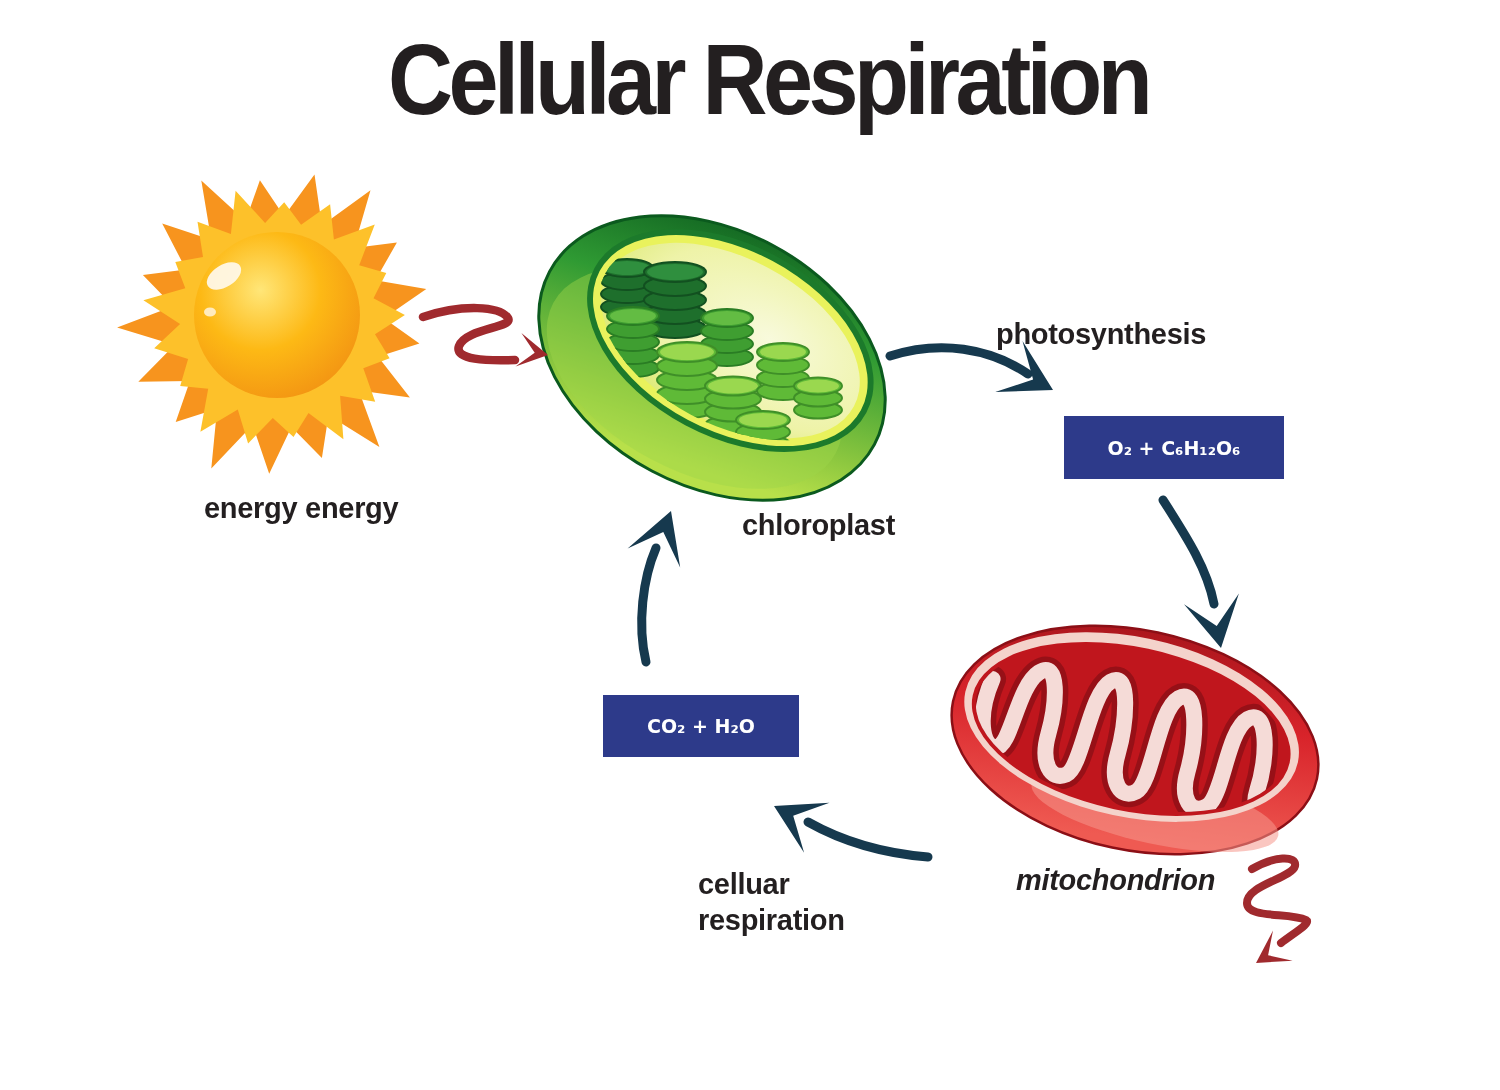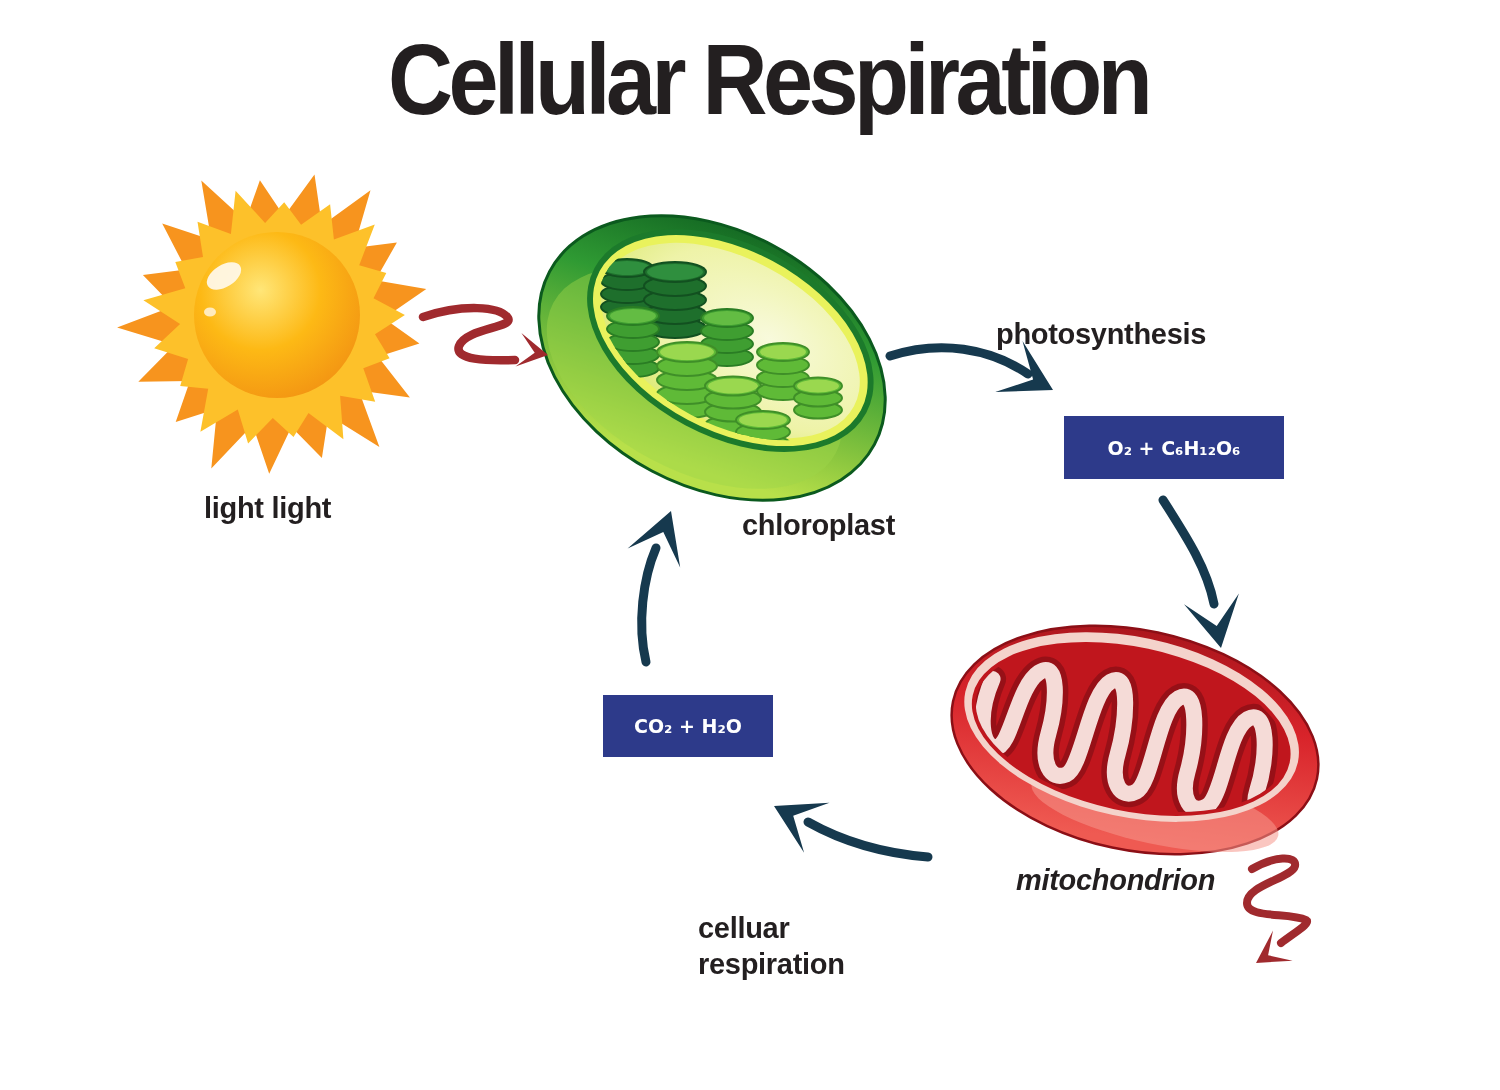--- a/index.html
+++ b/index.html
@@ -154,33 +154,33 @@
         <path d="M671,511 L680.2,567.6 L663.3,532.1 L627.6,548.4 Z" style="fill:var(--arrow-navy)"></path>
       </g>
     <g id="a-atp">
         <path d="M1252,869 C1274,856 1297,855 1295,866 C1292,878 1247,885 1247,903 C1247,919 1290,912 1306,920 C1311,923 1297,931 1281,943" fill="none" style="stroke:var(--arrow-red)" stroke-width="8" stroke-linecap="round"></path>
         <path d="M1256,963 L1273.0,930.5 L1268.1,955.2 L1292.6,960.7 Z" style="fill:var(--arrow-red)"></path>
       </g>
   </svg>
 
   <div class="title">Cellular Respiration</div>
 
-  <div class="lbl" style="left:204px;top:490px;">light light</div>
+  <div class="lbl" style="left:204px;top:490px;">energy energy</div>
 
   <div class="lbl" style="left:742px;top:507px;">chloroplast</div>
 
   <div class="lbl" style="left:996px;top:296px;margin-top:20px;">photosynthesis</div>
 
   <div class="lbl" style="left:1016px;top:862px;font-style:italic;">mitochondrion</div>
 
-  <div class="lbl" style="left:698px;top:866px;margin-top:44px;">
+  <div class="lbl" style="left:698px;top:866px;">
     <span style="display:block">celluar</span>
     <span style="display:block">respiration</span>
   </div>
 
   <div class="lbl" style="left:1170px;top:978px;">
   </div>
 
   <div class="fbox" style="left:1064px;top:416px;width:220px;height:63px;">O₂ + C₆H₁₂O₆</div>
 
-  <div class="fbox" style="left:603px;top:695px;width:170px;height:62px;">CO₂ + H₂O</div>
+  <div class="fbox" style="left:603px;top:695px;width:196px;height:62px;">CO₂ + H₂O</div>
 
 </div>
 
 </body></html>

